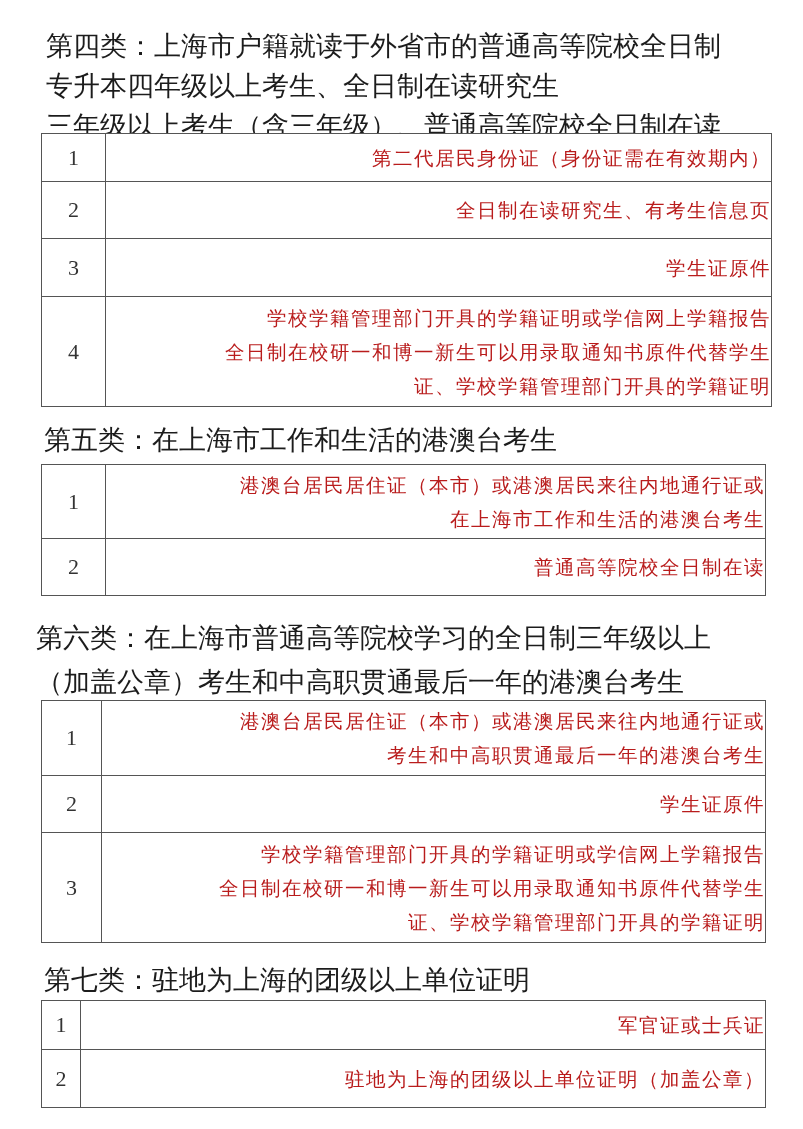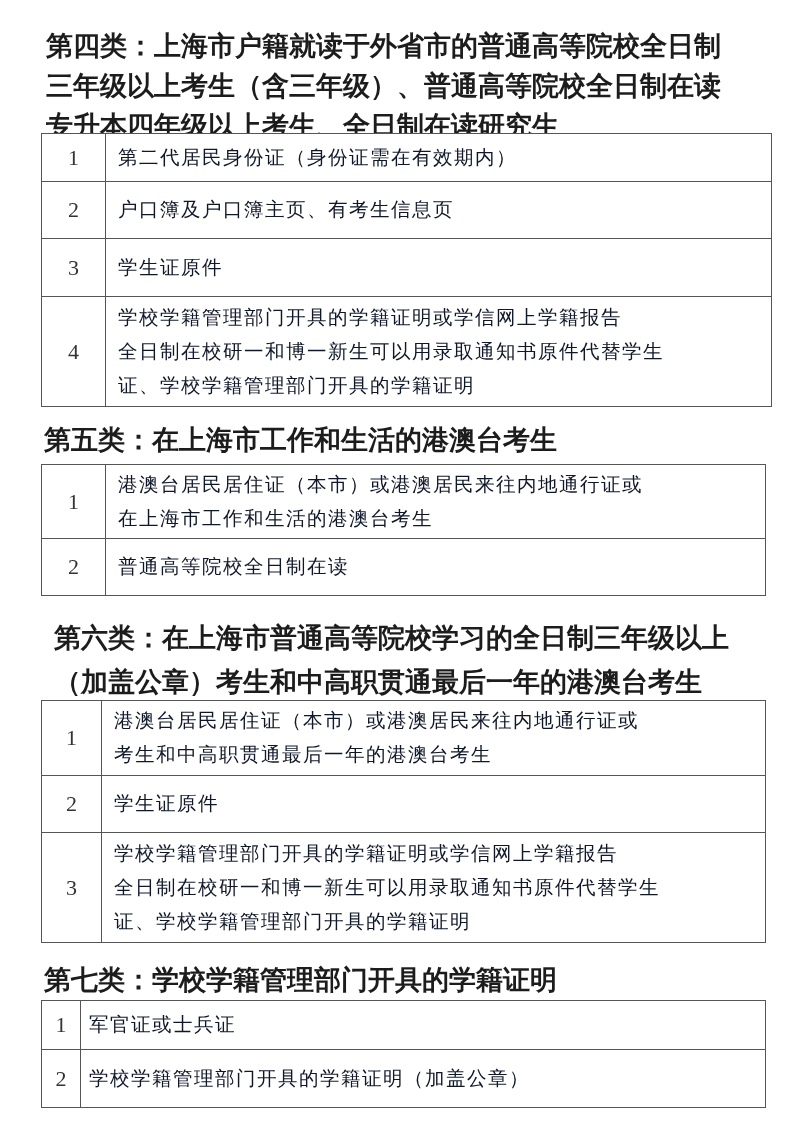--- a/index.html
+++ b/index.html
@@ -1,56 +1,56 @@
 <!DOCTYPE html>
 <html><head>
 <meta charset="utf-8">
 <style>
   html, body { margin: 0; padding: 0; }
   body {
     width: 803px; height: 1129px; background: #ffffff; position: relative; overflow: hidden;
     font-family: "DejaVu Sans", sans-serif; color: #222;
   }
   .heading {
-    position: absolute; left: 46px; font-weight: bold; color: #1c1c1c;
+    position: absolute; left: 46px; font-weight: normal; color: #1c1c1c;
     font-family: "DejaVu Sans", sans-serif; white-space: nowrap; letter-spacing: 0px;
   }
   .h1 { font-size: 27px; line-height: 40px; }
   table {
     position: absolute; border-collapse: collapse; background: #fff;
   }
   td { border: 1.5px solid #555; vertical-align: middle; padding: 0; }
   td.num {
     text-align: center; font-family: "Liberation Serif", serif; font-size: 22px; color: #333;
   }
   td.txt {
-    font-family: Liberation Serif, serif; font-size: 19.5px; color: #0f172a; padding-left: 12px;
-    line-height: 34px; white-space: nowrap; letter-spacing: 1.5px;
+    font-family: Liberation Sans, sans-serif; font-size: 19.5px; color: #b91c1c; padding-left: 12px;
+    line-height: 34px; white-space: nowrap; letter-spacing: 1.5px; text-align: right;
   }
 </style>
 </head>
 <body>
 
 <div class="heading h1" style="top:26px;">
   <div>第四类：上海市户籍就读于外省市的普通高等院校全日制</div>
+  <div>专升本四年级以上考生、全日制在读研究生</div>
   <div>三年级以上考生（含三年级）、普通高等院校全日制在读</div>
-  <div>专升本四年级以上考生、全日制在读研究生</div>
 </div>
 <table style="left:41px; top:133px; width:731px;">
   <tbody>
       <tr style="height:48px;">
     <td class="num" style="width:63px;">1</td>
     <td class="txt">
           <div>第二代居民身份证（身份证需在有效期内）</div>
         </td>
   </tr>
   <tr style="height:57px;">
     <td class="num">2</td>
     <td class="txt">
-          <div>户口簿及户口簿主页、有考生信息页</div>
+          <div>全日制在读研究生、有考生信息页</div>
         </td>
   </tr>
   <tr style="height:58px;">
     <td class="num">3</td>
     <td class="txt">
           <div>学生证原件</div>
         </td>
   </tr>
   <tr style="height:110px;">
     <td class="num">4</td>
@@ -77,21 +77,21 @@
   </tr>
   <tr style="height:57px;">
     <td class="num">2</td>
     <td class="txt">
           <div>普通高等院校全日制在读</div>
         </td>
   </tr>
 </tbody>
   </table>
 
-<div class="heading h1" style="top:616px; left:54px; line-height:44px;">
+<div class="heading h1" style="top:616px; left:36px; line-height:44px;">
   <div>第六类：在上海市普通高等院校学习的全日制三年级以上</div>
   <div>（加盖公章）考生和中高职贯通最后一年的港澳台考生</div>
 </div>
 <table style="left:41px; top:700px; width:725px;">
   <tbody>
       <tr style="height:75px;">
     <td class="num" style="width:59px;">1</td>
     <td class="txt">
       <div>港澳台居民居住证（本市）或港澳居民来往内地通行证或</div>
       <div>考生和中高职贯通最后一年的港澳台考生</div>
@@ -108,30 +108,30 @@
     <td class="txt">
       <div>学校学籍管理部门开具的学籍证明或学信网上学籍报告</div>
       <div>全日制在校研一和博一新生可以用录取通知书原件代替学生</div>
       <div>证、学校学籍管理部门开具的学籍证明</div>
     </td>
   </tr>
 </tbody>
   </table>
 
 <div class="heading h1" style="top:960px; left:44px;">
-  <div>第七类：学校学籍管理部门开具的学籍证明</div>
+  <div>第七类：驻地为上海的团级以上单位证明</div>
 </div>
 <table style="left:41px; top:1000px; width:725px;">
   <tbody>
       <tr style="height:49px;">
     <td class="num" style="width:38px;">1</td>
     <td class="txt" style="padding-left:8px;">
           <div>军官证或士兵证</div>
         </td>
   </tr>
   <tr style="height:58px;">
     <td class="num">2</td>
     <td class="txt" style="padding-left:8px;">
-          <div>学校学籍管理部门开具的学籍证明（加盖公章）</div>
+          <div>驻地为上海的团级以上单位证明（加盖公章）</div>
         </td>
   </tr>
 </tbody>
   </table>
 
 </body></html>

